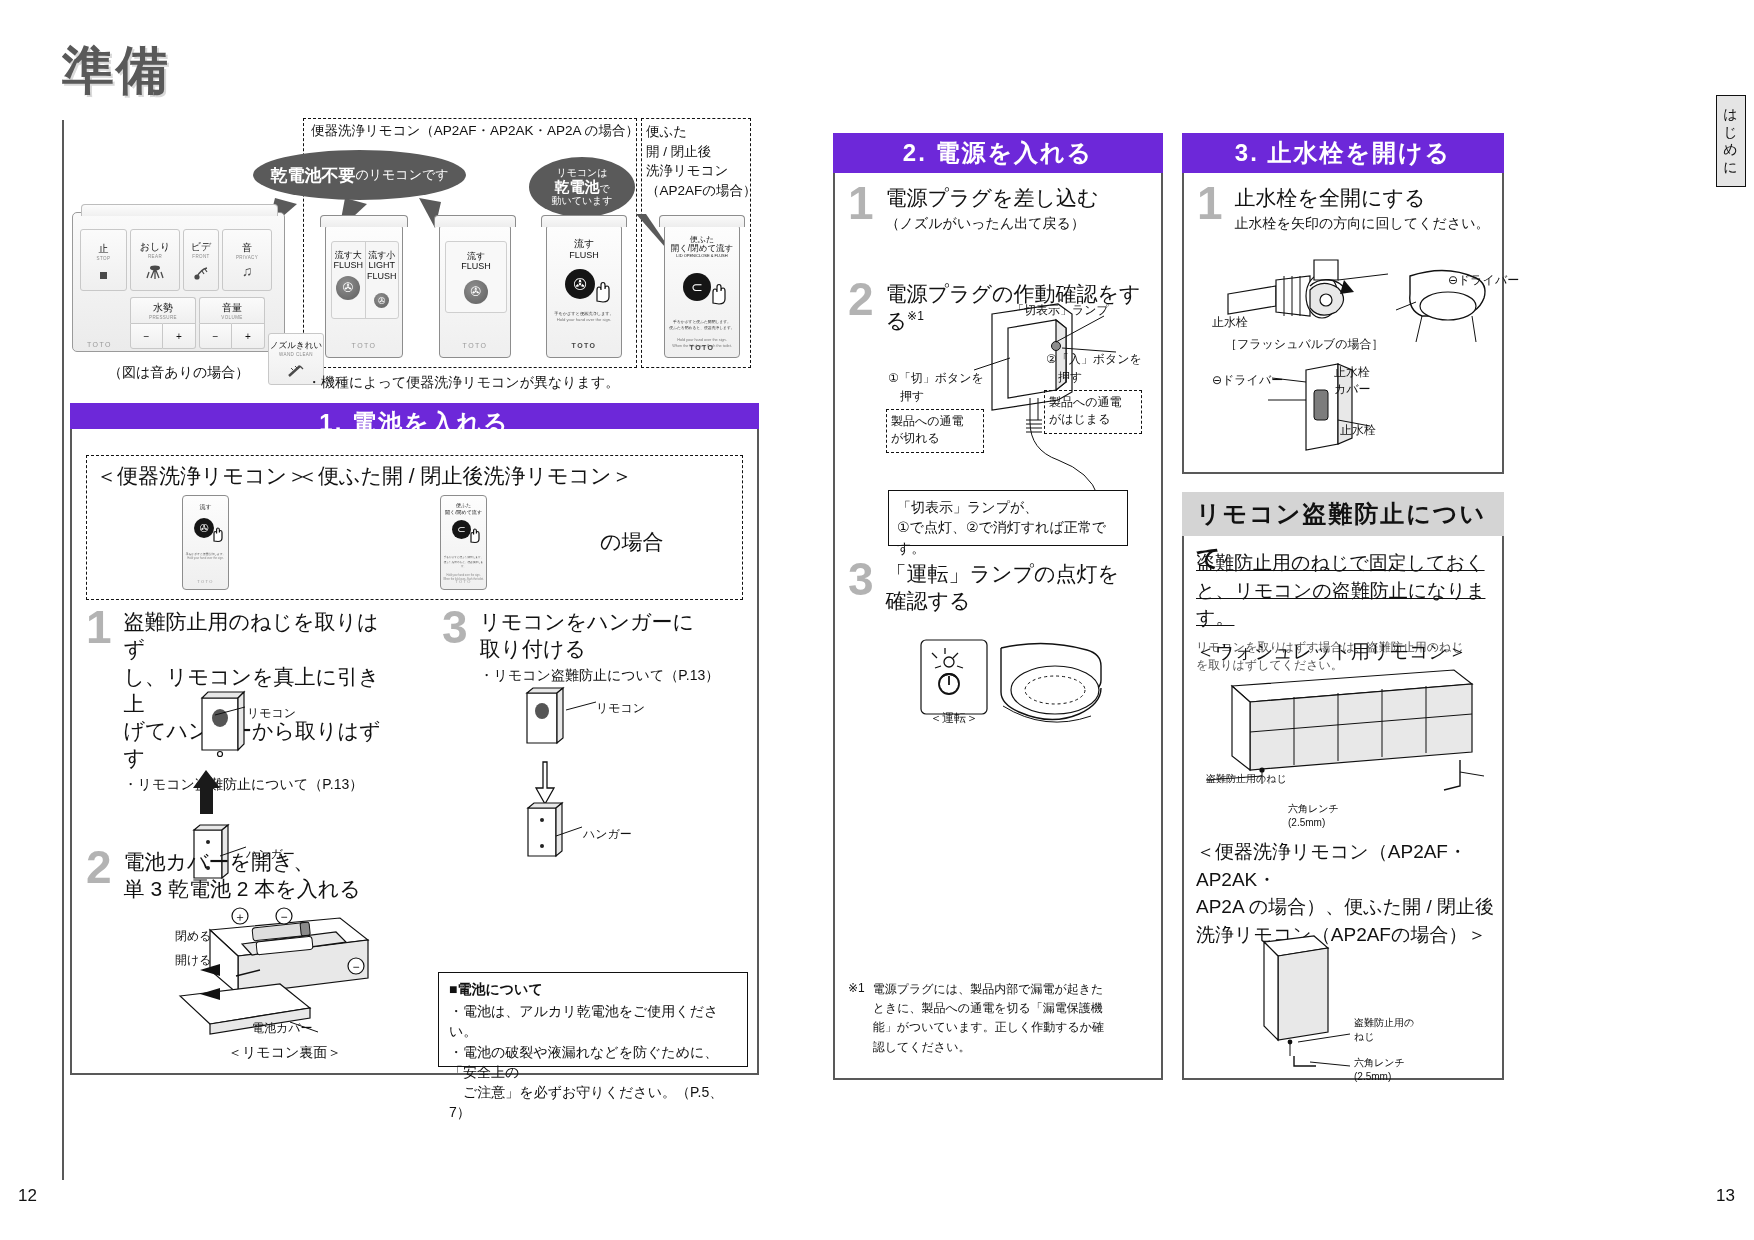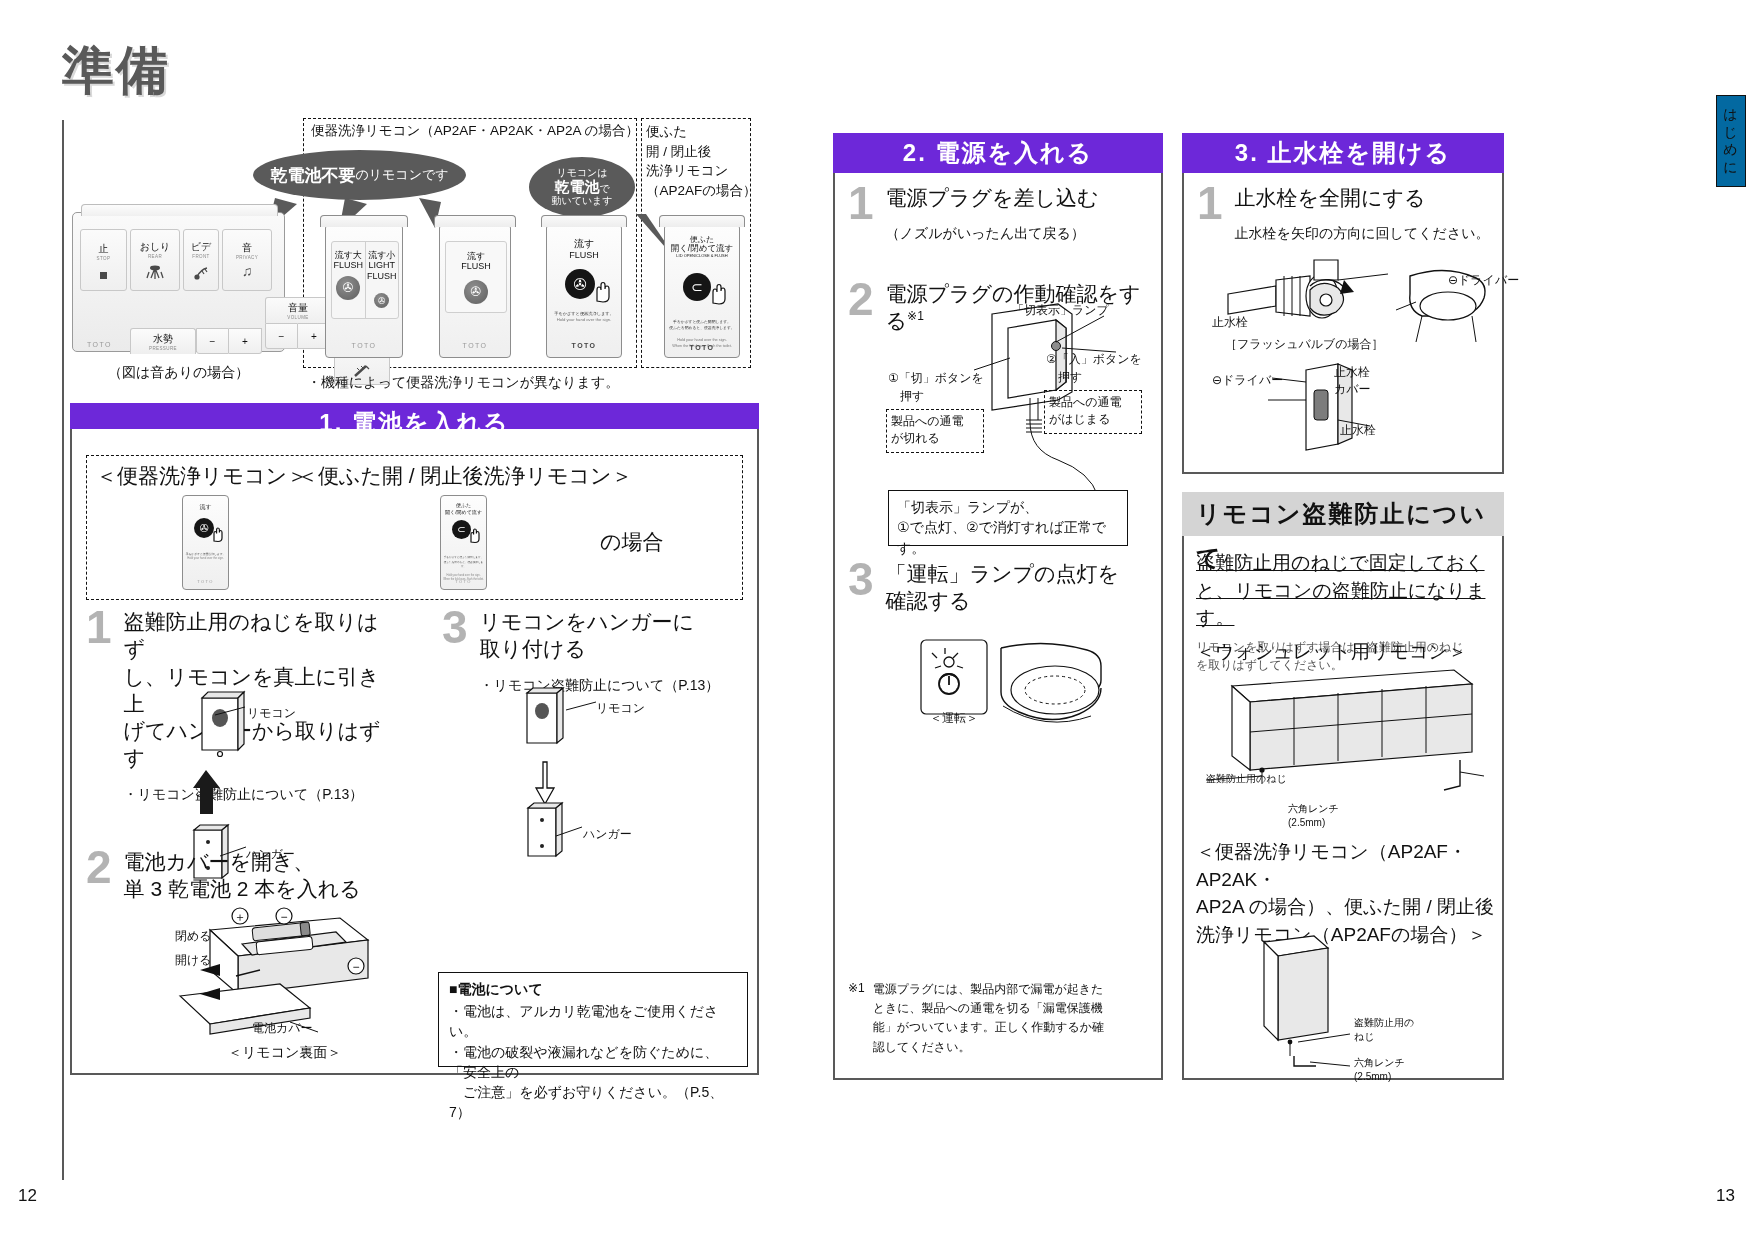--- a/index.html
+++ b/index.html
@@ -21,21 +21,21 @@
     text-shadow: 2px 2px 0 #d9d9d9;
   }
   .hdr-box {
     border: 2px solid #111; padding: 9px 26px 11px 26px;
     font-size: 30px; letter-spacing: 2px; background: #fff;
   }
 
   
   .sidetab {
     position: absolute; right: 8px; top: 95px;
-    width: 30px; border: 1.5px solid #111; background: #0369a1;
+    width: 30px; border: 1.5px solid #111; background: #e5e5e5;
     padding: 10px 4px; text-align: center;
     font-size: 14px; line-height: 1.25; letter-spacing: 1px;
   }
   .solidbox { border: 2px solid #595959; background: #fff; }
   .bar {
     background: #6d28d9; color: #fff; text-align: center;
     font-weight: bold; letter-spacing: 2px;
   }
   .bar-lt { background: #d4d4d4; color: #111; }
 
@@ -43,21 +43,21 @@
   .cap-s { font-size: 12px; line-height: 1.4; }
   .cap-xs { font-size: 10px; line-height: 1.35; }
 
   
   .stepnum {
     font-size: 46px; font-weight: bold; color: #b3b3b3;
     line-height: 0.85; font-family: "Liberation Sans", sans-serif;
   }
   .steprow { display: flex; gap: 12px; align-items: flex-start; }
   .step-title { font-size: 21px; line-height: 1.3; }
-  .step-sub { font-size: 14px; line-height: 1.4; margin-top: 13px; }
+  .step-sub { font-size: 14px; line-height: 1.4; margin-top: 3px; }
 
   
   .remote {
     background: linear-gradient(180deg,#fdfdfd,#efefef);
     border: 1.5px solid #8d8d8d; border-radius: 4px;
     position: relative;
   }
   .remote .lip {
     position: absolute; left: -6px; right: -6px; top: -10px; height: 12px;
     background: linear-gradient(180deg,#fafafa,#ededed);
@@ -179,21 +179,21 @@
         </svg>
       </div>
       <div class="ckey" style="width:50px;height:62px;">
         <span class="jp">音</span>
         <span class="en">PRIVACY</span>
         <span style="font-size:14px; color:#4a4a4a; margin-top:3px;">♫</span>
       </div>
     </div>
 
     <div style="position:absolute; left:57px; top:84px; display:flex; gap:3px;">
-      <div style="display:flex; flex-direction:row; align-items:center;">
+      <div style="display:flex; flex-direction:column; align-items:center;">
         <div class="ckey" style="width:66px;height:26px;border-bottom:none;border-radius:3px 3px 0 0;">
           <span class="jp">水勢</span>
           <span class="en">PRESSURE</span>
         </div>
         <div style="display:flex;">
           <div class="ckey" style="width:33px;height:26px;border-radius:0 0 0 3px;">
               <span class="jp">−</span>
             </div>
           <div class="ckey" style="width:33px;height:26px;border-left:none;border-radius:0 0 3px 0;">
               <span class="jp">+</span>

